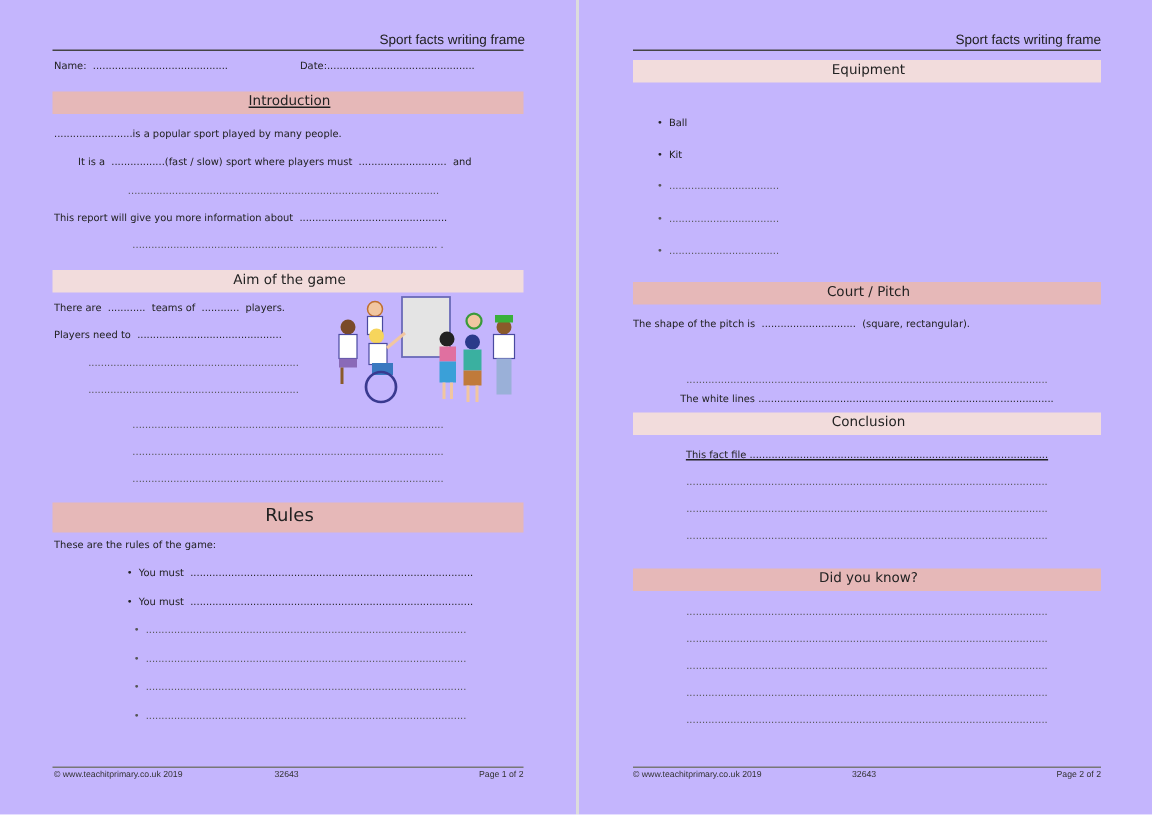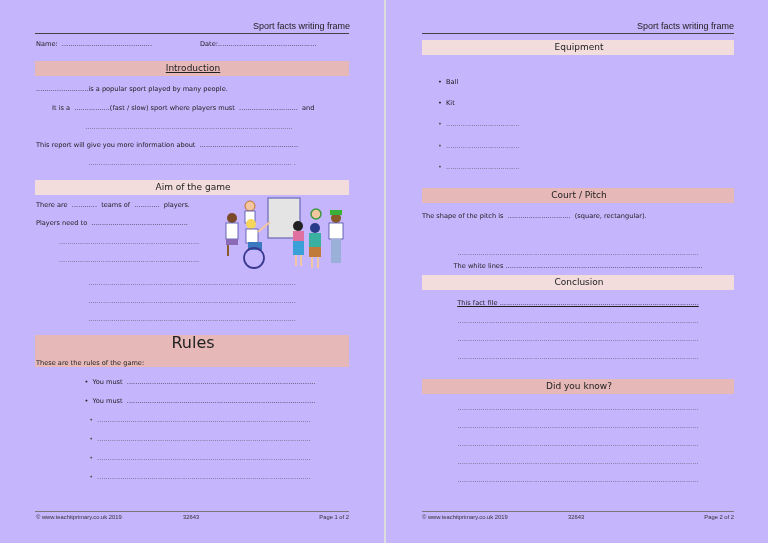--- a/index.html
+++ b/index.html
@@ -12,21 +12,21 @@
   .hdr-title { position: absolute; right: 34px; top: 21px; font-family: "Liberation Sans", sans-serif; font-size: 9px; color: #222; }
   .p2 .hdr-title { right: 34px; }
   .hdr-rule { position: absolute; left: 35px; right: 35px; top: 33px; height: 1px; background: #444; }
   .p2 .hdr-rule { left: 36px; right: 34px; }
   .line { position: absolute; font-size: 6.6px; line-height: 9px; white-space: pre; color: #222; overflow: hidden; }
   .dots { color: #555; letter-spacing: 0; }
   .sec { position: absolute; left: 35px; right: 35px; height: 15px; padding-left: 2px; font-size: 9px; line-height: 15px; color: #222; }
   .p2 .sec { left: 36px; right: 34px; }
   .sec.dark { background: #e6b8b8; }
   .sec.light { background: #f2dcdc; }
-  .sec.big { font-size: 16px; height: 32px; line-height: 16px; }
+  .sec.big { font-size: 12px; height: 20px; line-height: 16px; }
   .bullet { position: absolute; font-size: 6.6px; line-height: 9px; white-space: pre; overflow: hidden; }
   .bullet .b { display: inline-block; width: 12px; }
   .ftr-rule { position: absolute; left: 35px; right: 35px; top: 511px; height: 1px; background: #777; }
   .p2 .ftr-rule { left: 36px; right: 34px; }
   .ftr { position: absolute; top: 514px; font-family: "Liberation Sans", sans-serif; font-size: 5.8px; color: #333; }
   .illus { position: absolute; left: 220px; top: 196px; width: 130px; height: 78px; }
 </style>
 </head>
 <body>
 

